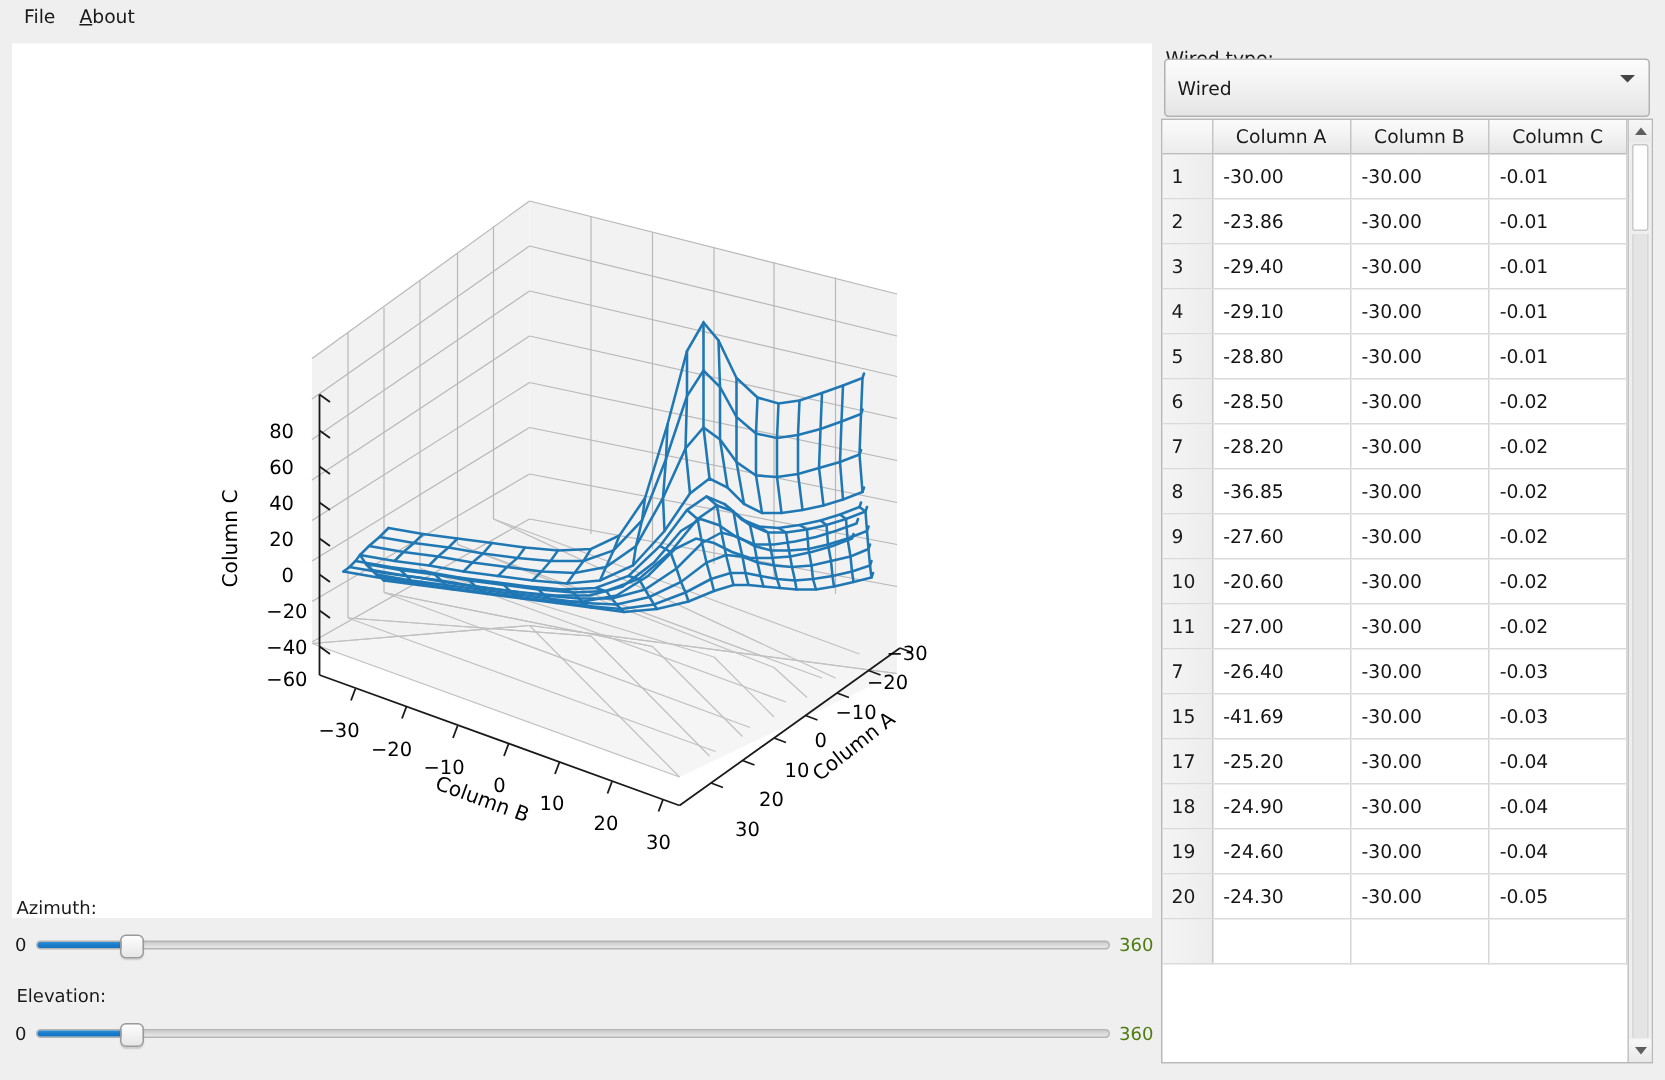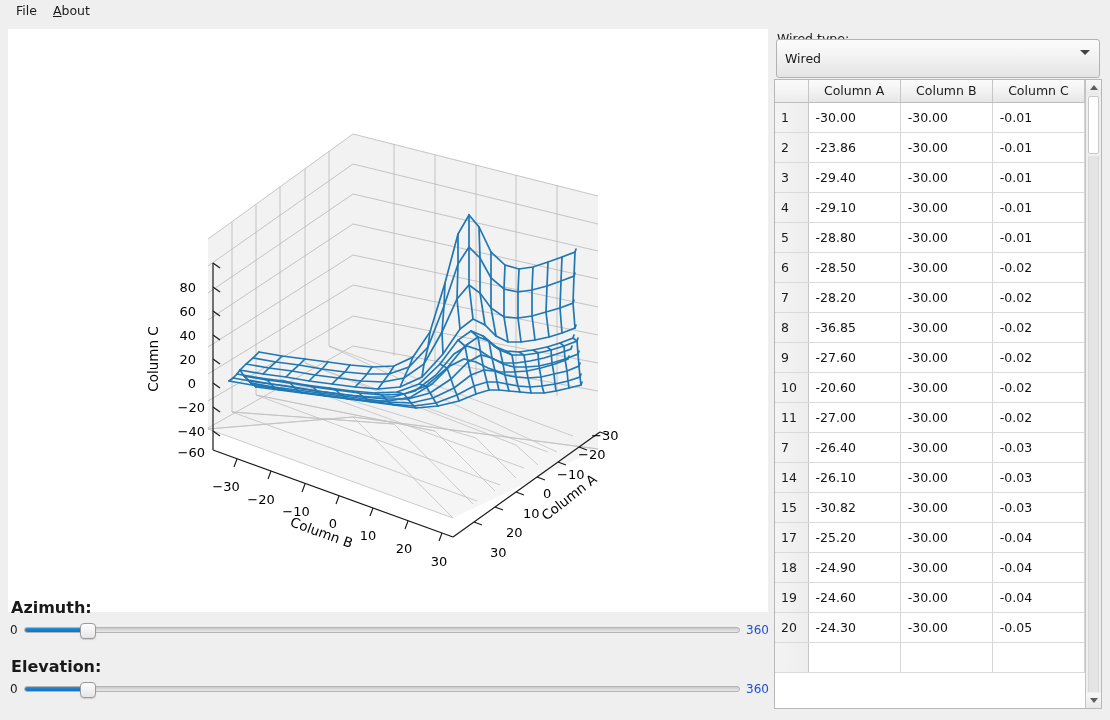--- a/index.html
+++ b/index.html
@@ -51,40 +51,39 @@
   }
   #plot-canvas svg { display: block; }
 
   
   .slider-block { position: absolute; left: 0; width: 770px; }
   #azimuth-block { top: 578px; }
   #elevation-block { top: 637px; }
   .slider-label {
     position: absolute;
     left: 11px; top: 0;
-    font-size: 16px;
+    font-size: 12px;
     color: #1a1a1a;
-    font-weight: bold;
   }
   .slider-row {
     position: absolute;
     left: 0; top: 22px;
     width: 770px; height: 20px;
   }
   .slider-min {
     position: absolute;
     left: 10px; top: 3px;
     font-size: 12px;
     color: #1a1a1a;
   }
   .slider-max {
     position: absolute;
     left: 746px; top: 3px;
     font-size: 12px;
-    color: #1d4ed8;
+    color: #4d7c0f;
   }
   .slider-track {
     position: absolute;
     left: 24px; top: 7px;
     width: 716px; height: 6px;
     background: linear-gradient(to bottom, #c9c9c9, #dcdcdc 55%, #e7e7e7);
     border: 1px solid #b4b4b4;
     border-radius: 3px;
   }
   .slider-fill {
@@ -579,28 +578,22 @@
             <td>-30.00</td>
             <td>-0.02</td>
           </tr>
           <tr>
             <td class="rowhdr">7</td>
             <td>-26.40</td>
             <td>-30.00</td>
             <td>-0.03</td>
           </tr>
           <tr>
-            <td class="rowhdr">14</td>
-            <td>-26.10</td>
-            <td>-30.00</td>
-            <td>-0.03</td>
-          </tr>
-          <tr>
             <td class="rowhdr">15</td>
-            <td>-30.82</td>
+            <td>-41.69</td>
             <td>-30.00</td>
             <td>-0.03</td>
           </tr>
           <tr>
             <td class="rowhdr">17</td>
             <td>-25.20</td>
             <td>-30.00</td>
             <td>-0.04</td>
           </tr>
           <tr>

